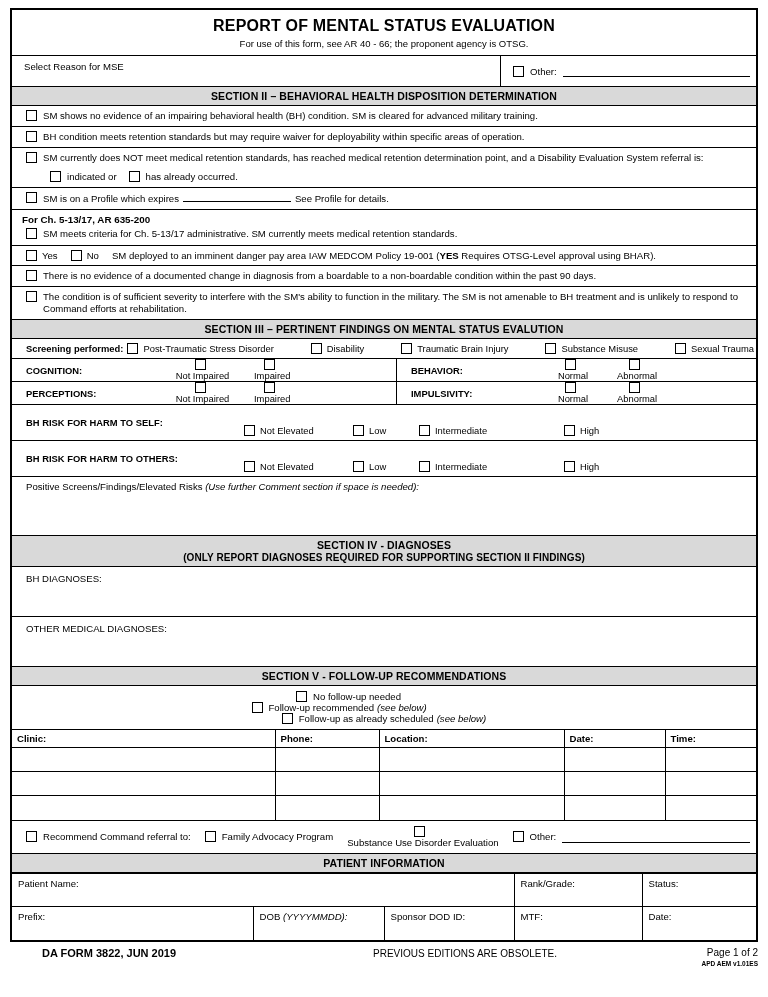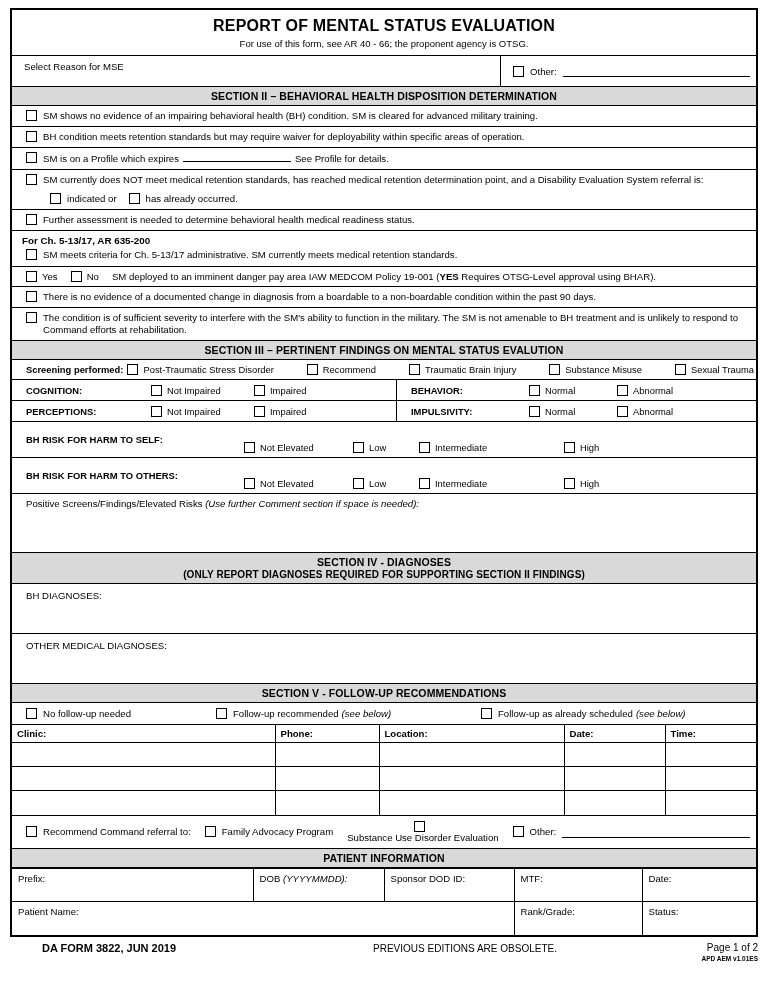--- a/index.html
+++ b/index.html
@@ -180,21 +180,21 @@
   }
   .splitrow .half {
     display: flex;
     align-items: center;
     font-size: 9.4px;
     box-sizing: border-box;
   }
   .splitrow .halfL { flex: 0 0 385px; border-right: 1px solid #000; padding-left: 14px; }
   .splitrow .halfR { flex: 1 1 auto; padding-left: 14px; }
   .splitrow .cat { font-weight: bold; white-space: nowrap; }
-  .splitrow .opt { display: flex; align-items: center; white-space: nowrap; }
+  .splitrow .opt { display: flex; align-items: center; white-space: nowrap; flex-direction: column; }
   .splitrow .opt .cb { margin-right: 5px; }
 
   .riskrow {
     display: flex;
     align-items: center;
     font-size: 9.4px;
     padding: 4px 2px 4px 14px;
     border-bottom: 1px solid #000;
     box-sizing: border-box;
     min-height: 21px;
@@ -219,20 +219,21 @@
   }
 
   
   .fu3 {
     display: flex;
     align-items: center;
     font-size: 9.6px;
     border-bottom: 1px solid #000;
     box-sizing: border-box;
     padding: 5px 0 5px 0;
+    flex-direction: column;
   }
   .fu3 .item { display: flex; align-items: center; }
   .fu3 .item .cb { margin-right: 6px; }
   .fu3 i { font-style: italic; }
 
   table.grid {
     border-collapse: collapse;
     width: 100%;
     table-layout: fixed;
   }
@@ -325,48 +326,42 @@
 
 
     <div class="row">
       <div class="ckline">
         <span class="cb"></span>
         <span class="txt">BH condition meets retention standards but may require waiver for deployability within specific areas of operation.</span>
       </div>
     </div>
 
     <div class="row">
+      <div class="ckline nowrapclip">
+        <span class="cb"></span>
+        <span class="txt nowrapclip">SM currently does NOT meet medical retention standards, has reached medical retention determination point, and a Disability Evaluation System referral is:</span>
+      </div>
+      <div class="indentline">
+        <span class="cb"></span>
+        <span>indicated or</span>
+        <span class="gap"></span>
+        <span class="cb"></span>
+        <span>has already occurred.</span>
+      </div>
+    </div>
+
+    <div class="row">
       <div class="ckline">
         <span class="cb"></span>
         <span class="txt">
           <span>SM is on a Profile which expires</span><span class="inlineblank"></span><span>See Profile for details.</span>
         </span>
       </div>
     </div>
 
-    <div class="row">
-      <div class="ckline nowrapclip">
-        <span class="cb"></span>
-        <span class="txt nowrapclip">SM currently does NOT meet medical retention standards, has reached medical retention determination point, and a Disability Evaluation System referral is:</span>
-      </div>
-      <div class="indentline">
-        <span class="cb"></span>
-        <span>indicated or</span>
-        <span class="gap"></span>
-        <span class="cb"></span>
-        <span>has already occurred.</span>
-      </div>
-    </div>
-
-    <div class="row">
-      <div class="ckline">
-        <span class="cb"></span>
-        <span class="txt">Further assessment is needed to determine behavioral health medical readiness status.</span>
-      </div>
-    </div>
 
     <div class="row">
       <div class="subhead">For Ch. 5-13/17, AR 635-200</div>
       <div class="ckline" style="padding-top:1px;padding-bottom:5px;">
         <span class="cb"></span>
         <span class="txt">SM meets criteria for Ch. 5-13/17 administrative. SM currently meets medical retention standards.</span>
       </div>
     </div>
 
     <div class="row">
@@ -397,21 +392,21 @@
 
     <div class="screenrow">
       <span class="hdlbl">Screening performed:</span>
       <span class="opt">
         <span class="cb"></span>
         <span>Post-Traumatic Stress Disorder</span>
       </span>
       <span class="spacer"></span>
       <span class="opt">
         <span class="cb"></span>
-        <span>Recommend</span>
+        <span>Disability</span>
       </span>
       <span class="spacer"></span>
       <span class="opt">
         <span class="cb"></span>
         <span>Traumatic Brain Injury</span>
       </span>
       <span class="spacer"></span>
       <span class="opt">
         <span class="cb"></span>
         <span>Substance Misuse</span>
@@ -602,20 +597,35 @@
         <span>Substance Use Disorder Evaluation</span>
       </span>
       <span class="item" style="flex:1 1 auto;">
         <span class="cb"></span>
         <span>Other:</span>
         <span class="ul"></span>
       </span>
     </div>
 
     <div class="bandhead">PATIENT INFORMATION</div>
+
+    <table class="pinfo">
+      <colgroup>
+        <col style="width:502px;">
+        <col style="width:128px;">
+        <col style="width:114px;">
+      </colgroup>
+      <tbody>
+          <tr>
+        <td>Patient Name:</td>
+        <td>Rank/Grade:</td>
+        <td>Status:</td>
+      </tr>
+    </tbody>
+      </table>
 
     <table class="pinfo" style="border-top:1px solid #000;">
       <colgroup>
         <col style="width:241px;">
         <col style="width:131px;">
         <col style="width:130px;">
         <col style="width:128px;">
         <col style="width:114px;">
       </colgroup>
       <tbody>
@@ -625,35 +635,20 @@
           <span>DOB</span>
           <i>(YYYYMMDD):</i>
         </td>
         <td>Sponsor DOD ID:</td>
         <td>MTF:</td>
         <td>Date:</td>
       </tr>
     </tbody>
       </table>
 
-    <table class="pinfo">
-      <colgroup>
-        <col style="width:502px;">
-        <col style="width:128px;">
-        <col style="width:114px;">
-      </colgroup>
-      <tbody>
-          <tr>
-        <td>Patient Name:</td>
-        <td>Rank/Grade:</td>
-        <td>Status:</td>
-      </tr>
-    </tbody>
-      </table>
-
   </div>
 
   <div class="footer">
     <div class="left">DA FORM 3822, JUN 2019</div>
     <div class="mid">PREVIOUS EDITIONS ARE OBSOLETE.</div>
     <div class="right">
       <div>Page 1 of 2</div>
       <div class="ver">APD AEM v1.01ES</div>
     </div>
   </div>

